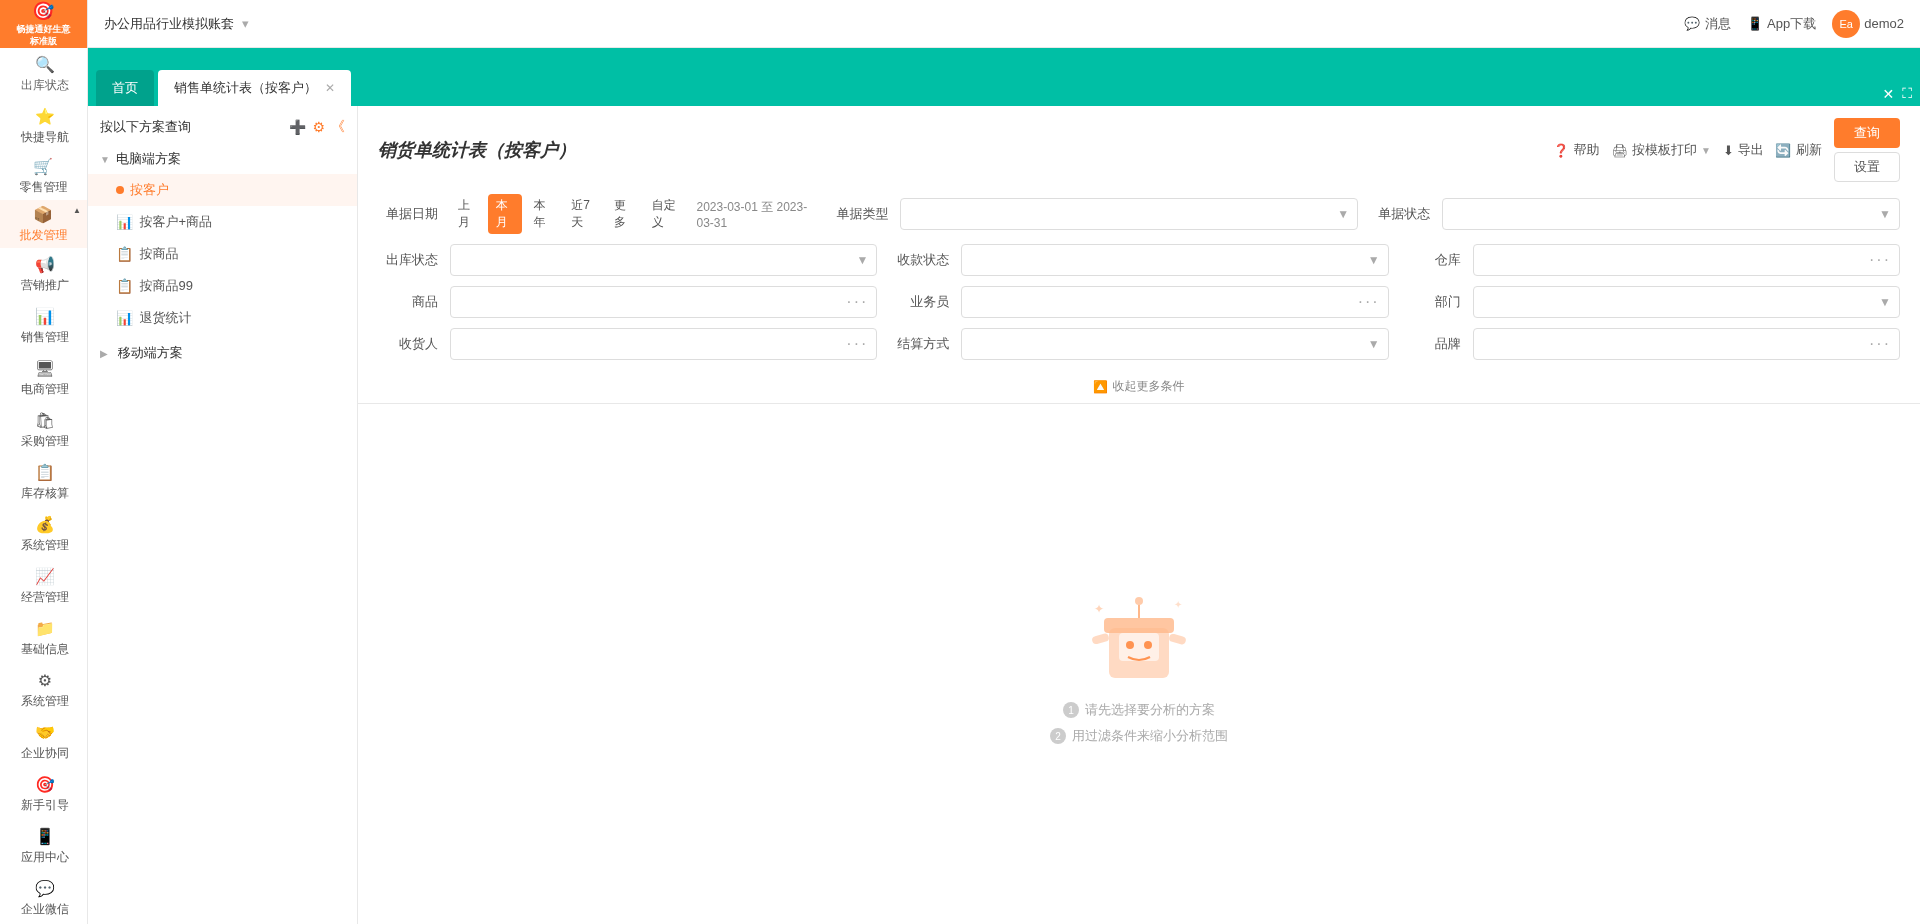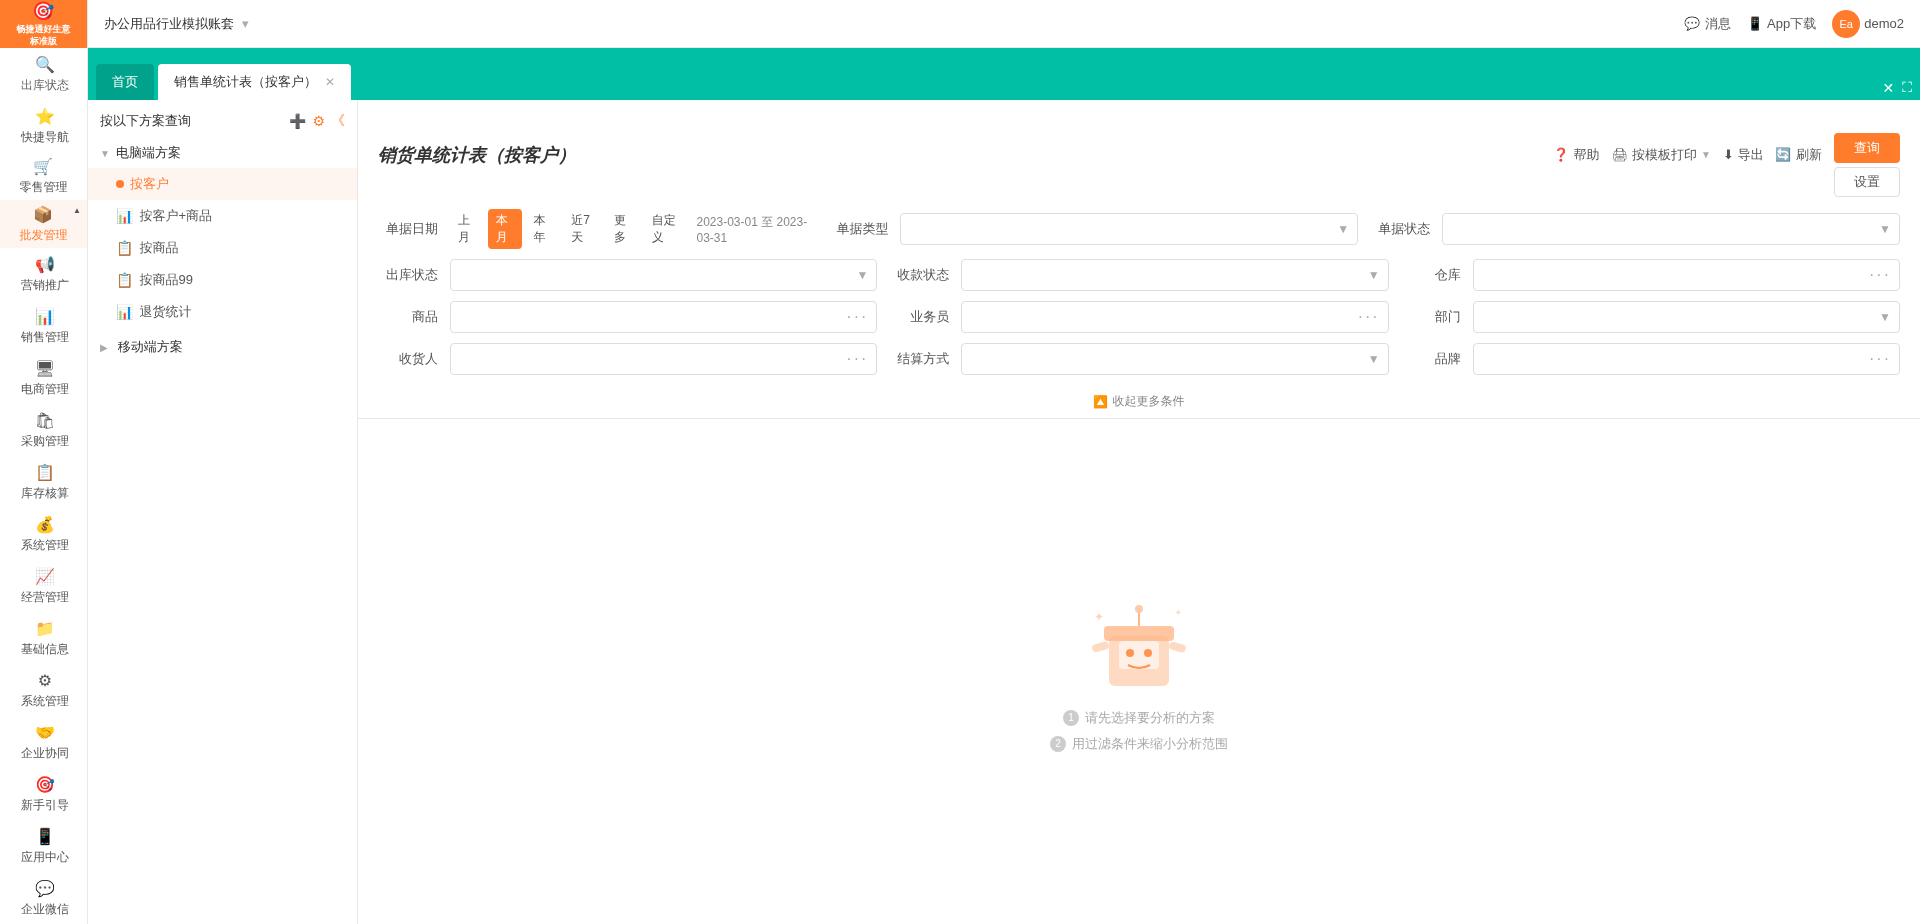--- a/index.html
+++ b/index.html
@@ -422,21 +422,21 @@
         <span>📱</span>
         <span>App下载</span>
       </div>
       <div class="topbar-right-item">
         <div class="avatar">Ea</div>
         <span>demo2</span>
       </div>
     </div>
   </div>
 
-  <div style="background:#00bfa5; display:flex; align-items:flex-end; padding: 0 8px; height:52px;">
+  <div style="background:#00bfa5; display:flex; align-items:flex-end; padding: 0 8px; height:58px;">
     <div style="height:36px;padding:0 16px;display:flex;align-items:center;background:rgba(0,0,0,0.15);border-radius:4px 4px 0 0;margin-right:4px;cursor:pointer;color:#fff;font-size:13px;">
       <span>首页</span>
     </div>
     <div style="height:36px;padding:0 16px;display:flex;align-items:center;background:#fff;border-radius:4px 4px 0 0;margin-right:0;cursor:pointer;color:#333;font-size:13px;gap:8px;">
       <span>销售单统计表（按客户）</span>
       <span style="color:#aaa;font-size:12px;cursor:pointer;">✕</span>
     </div>
     <div style="margin-left:auto;display:flex;gap:8px;align-items:center;padding-bottom:4px;">
       <span style="color:#fff;font-size:14px;cursor:pointer;">✕</span>
       <span style="color:#fff;font-size:14px;cursor:pointer;">⛶</span>
@@ -502,21 +502,21 @@
               <span style="font-size:10px;color:#aaa;">▼</span>
             </div>
             <div class="action-btn">
               <span>⬇</span>
               <span>导出</span>
             </div>
             <div class="action-btn">
               <span>🔄</span>
               <span>刷新</span>
             </div>
-            <div style="display:flex;flex-direction:column;gap:4px;margin-top:21px;">
+            <div style="display:flex;flex-direction:column;gap:4px;">
               <button class="btn-primary">查询</button>
               <button class="btn-secondary">设置</button>
             </div>
           </div>
         </div>
 
         <div class="filter-area" style="padding: 0 0 0 0;">
 
           <div class="filter-row">
             <span class="filter-label">单据日期</span>

